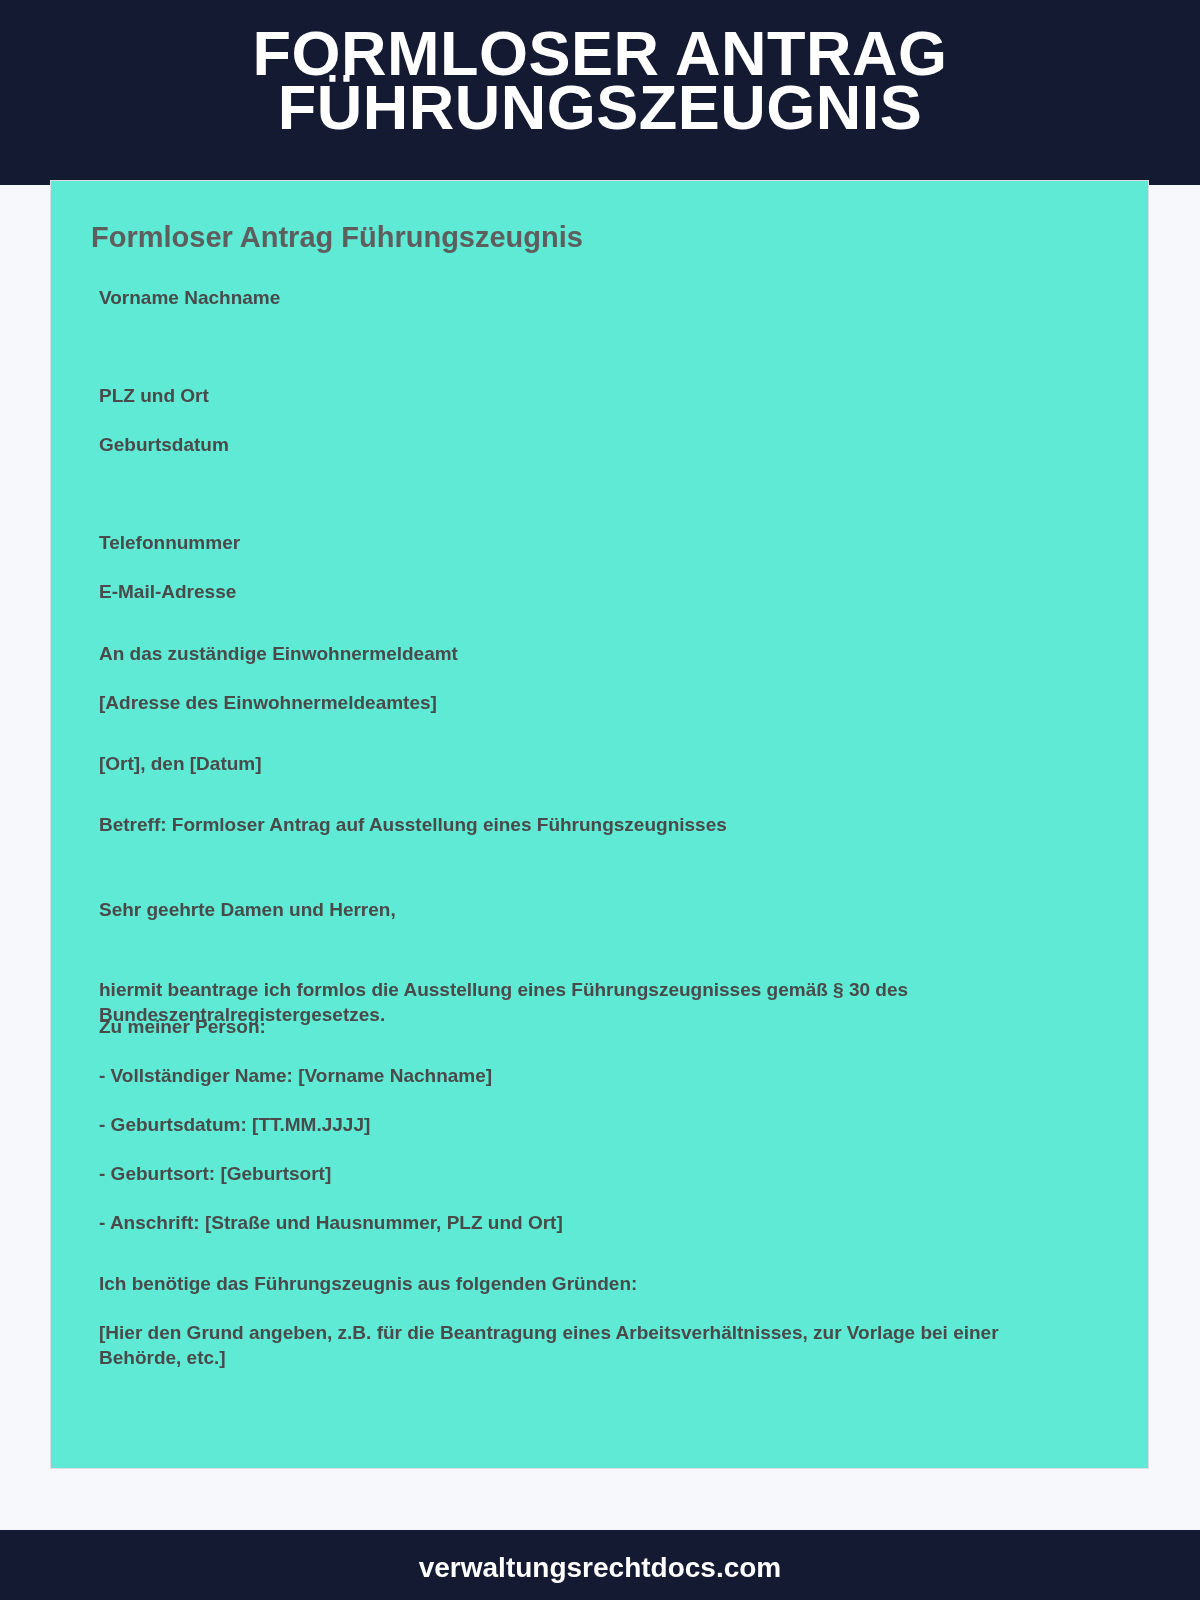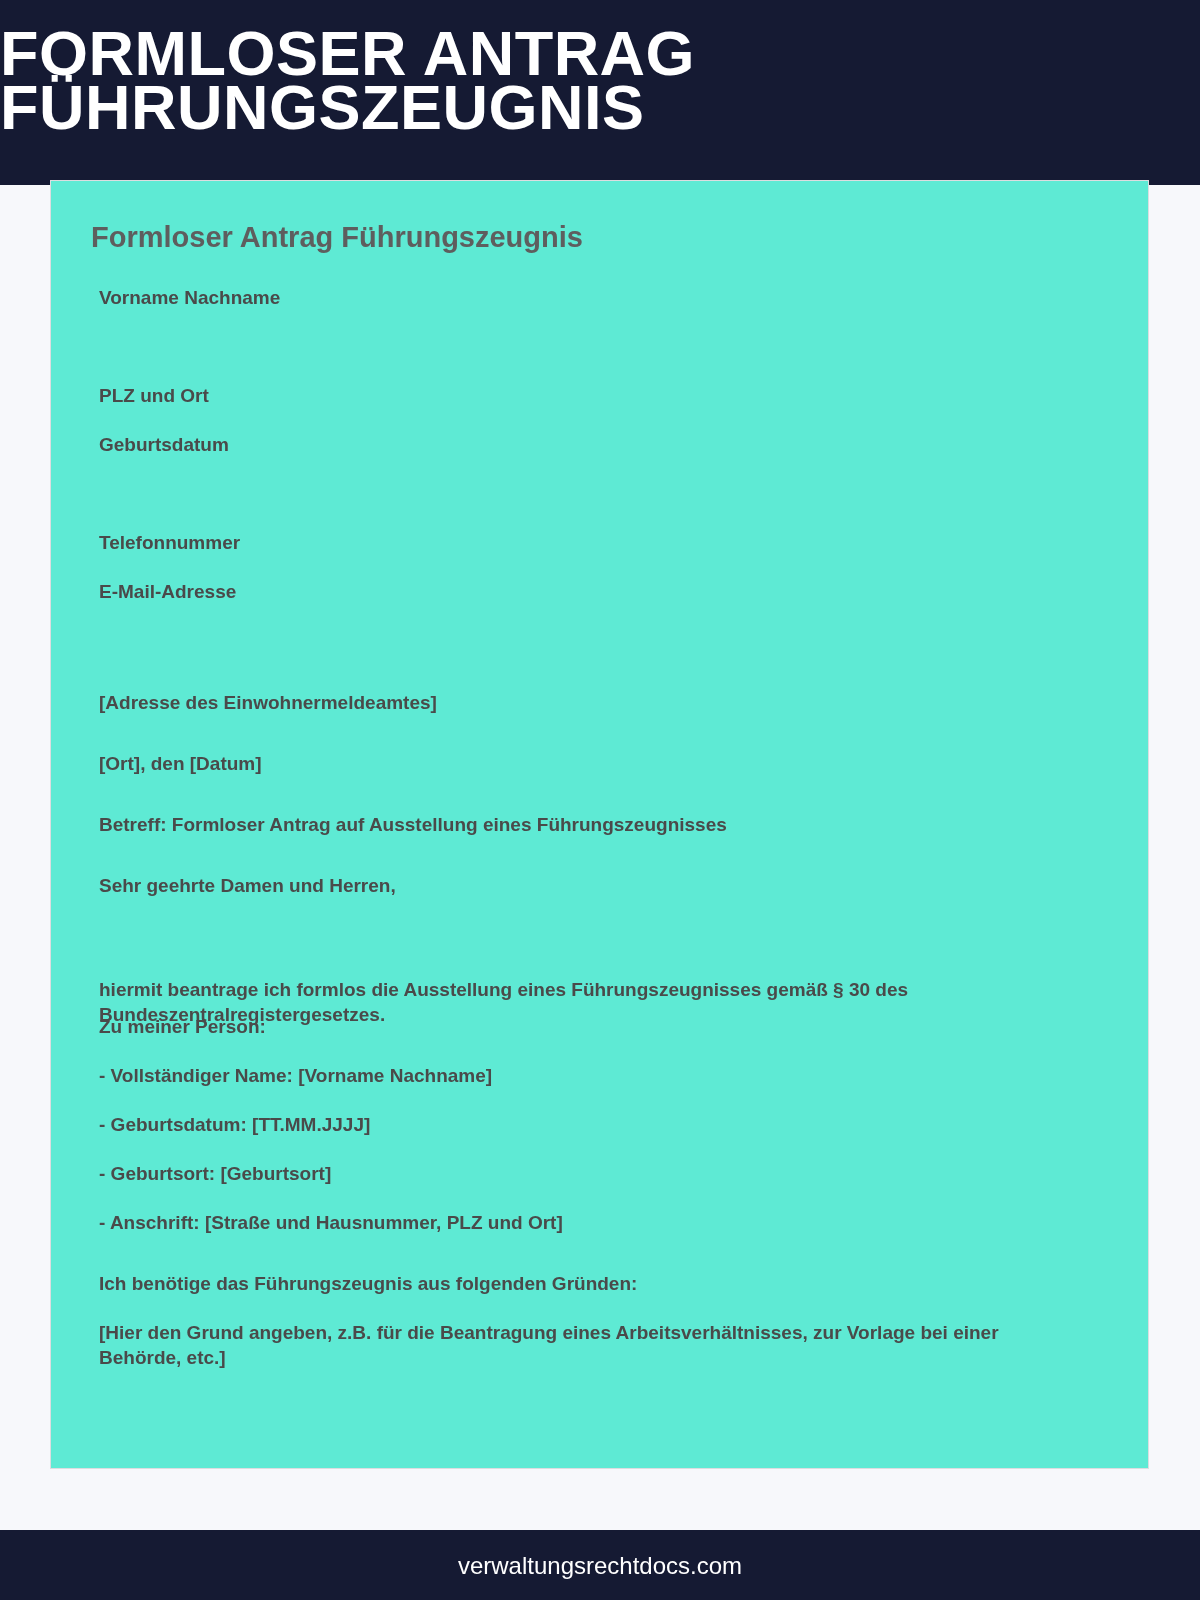--- a/index.html
+++ b/index.html
@@ -1,48 +1,49 @@
 <!DOCTYPE html>
 <html><head>
 <meta charset="utf-8">
 <style>
   html, body { margin:0; padding:0; }
   body { width:1200px; height:1600px; background:#f7f8fb; font-family:"Liberation Sans", sans-serif; position:relative; overflow:hidden; }
-  .hdr { position:absolute; left:0; top:0; width:1200px; height:185px; background:#151a33; }
+  .hdr { position:absolute; left:0; top:0; width:1200px; height:185px; background:#151a33; text-align:center; }
   .hdr h1 { margin:0; padding-top:26px; color:#fff; font-weight:bold; font-size:63px; line-height:54px; letter-spacing:0.5px; }
   .card { position:absolute; left:50px; top:180px; width:1099px; height:1289px; background:#5eead4; border:1px solid #dcdde0; box-sizing:border-box; }
   .doc-title { position:absolute; left:40px; top:40px; margin:0; font-size:29px; font-weight:bold; color:#5e5e5e; }
   .line { position:absolute; left:40px; margin:8px; font-size:19px; font-weight:bold; color:#4a4a4a; line-height:25px; width:960px; }
   .ftr { position:absolute; left:0; top:1530px; width:1200px; height:70px; background:#151a33; text-align:center; }
-  .ftr span { display:inline-block; margin-top:22px; color:#fff; font-size:24px; font-weight:normal; }
+  .ftr span { display:inline-block; margin-top:22px; color:#fff; font-size:28px; font-weight:bold; }
 </style>
 </head>
 <body>
 
 <div class="hdr">
   <h1>
     <div>FORMLOSER ANTRAG</div>
     <div>FÜHRUNGSZEUGNIS</div>
   </h1>
 </div>
 
 <div class="card">
   <h2 class="doc-title">Formloser Antrag Führungszeugnis</h2>
 
   <p class="line" style="top:96px">Vorname Nachname</p>
   <p class="line" style="top:194px">PLZ und Ort</p>
   <p class="line" style="top:243px">Geburtsdatum</p>
   <p class="line" style="top:341px">Telefonnummer</p>
   <p class="line" style="top:390px">E-Mail-Adresse</p>
 
+  <p class="line" style="top:452px">An das zuständige Einwohnermeldeamt</p>
   <p class="line" style="top:501px">[Adresse des Einwohnermeldeamtes]</p>
 
   <p class="line" style="top:562px">[Ort], den [Datum]</p>
   <p class="line" style="top:623px">Betreff: Formloser Antrag auf Ausstellung eines Führungszeugnisses</p>
-  <p class="line" style="top:684px">Sehr geehrte Damen und Herren,</p>
+  <p class="line" style="top:708px">Sehr geehrte Damen und Herren,</p>
   <p class="line" style="top:788px">hiermit beantrage ich formlos die Ausstellung eines Führungszeugnisses gemäß § 30 des Bundeszentralregistergesetzes.</p>
 
   <p class="line" style="top:825px">Zu meiner Person:</p>
   <p class="line" style="top:874px">- Vollständiger Name: [Vorname Nachname]</p>
   <p class="line" style="top:923px">- Geburtsdatum: [TT.MM.JJJJ]</p>
   <p class="line" style="top:972px">- Geburtsort: [Geburtsort]</p>
   <p class="line" style="top:1021px">- Anschrift: [Straße und Hausnummer, PLZ und Ort]</p>
 
   <p class="line" style="top:1082px">Ich benötige das Führungszeugnis aus folgenden Gründen:</p>
   <p class="line" style="top:1131px">[Hier den Grund angeben, z.B. für die Beantragung eines Arbeitsverhältnisses, zur Vorlage bei einer Behörde, etc.]</p>

